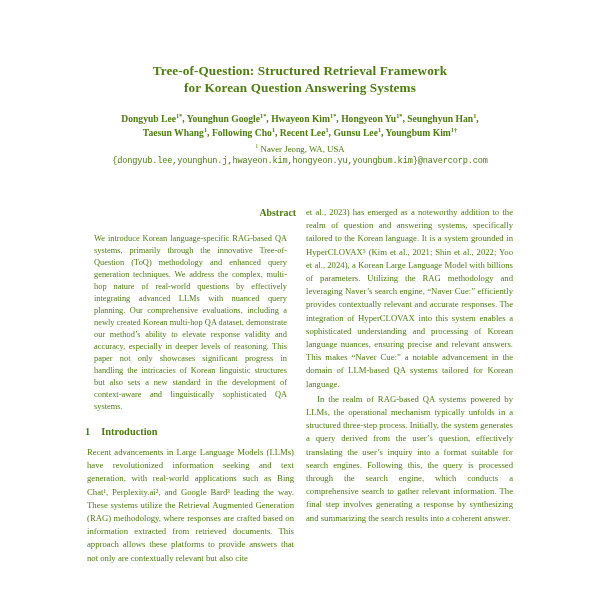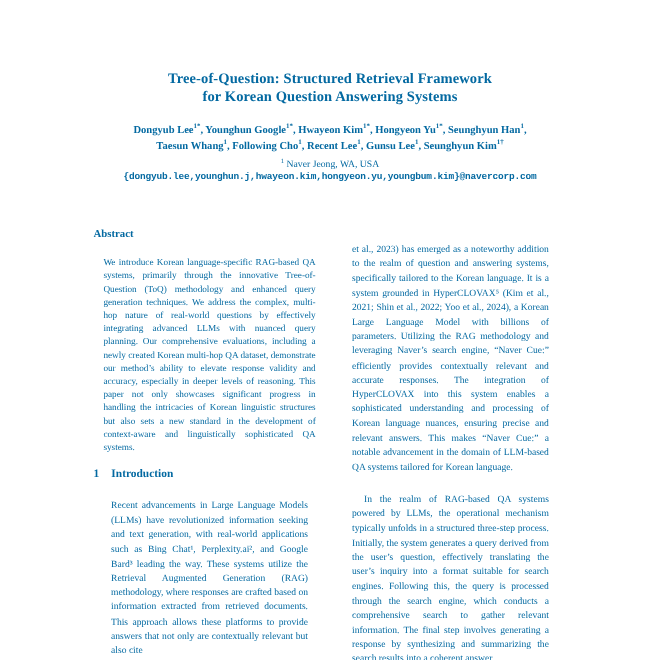--- a/index.html
+++ b/index.html
@@ -3,21 +3,21 @@
 <meta charset="utf-8">
 <style>
   html, body { margin: 0; padding: 0; background: #ffffff; }
   .page {
     position: relative;
     width: 600px;
     height: 600px;
     background: #ffffff;
     overflow: hidden;
     font-family: "Liberation Serif", "DejaVu Serif", serif;
-    color: #0369a1;
+    color: #4d7c0f;
   }
   .title-block {
     position: absolute;
     top: 62px; left: 0; right: 0;
     text-align: center;
     font-weight: bold;
     font-size: 13.2px;
     line-height: 17px;
     letter-spacing: 0.1px;
   }
@@ -42,33 +42,32 @@
     font-weight: normal;
   }
   .affiliation sup { font-size: 6px; line-height: 0; }
   .email {
     position: absolute;
     top: 156px; left: 0; right: 0;
     text-align: center;
     font-family: "Liberation Mono", "DejaVu Sans Mono", monospace;
     font-size: 8.6px;
     letter-spacing: -0.15px;
-    font-weight: bold;
   }
   .col {
     position: absolute;
     top: 204px;
     width: 211px;
     height: 396px;
     overflow: hidden;
   }
   .col-left { left: 85px; }
   .col-right { left: 304px; }
   .abstract-heading {
-    text-align: left;
+    text-align: right;
     font-weight: bold;
     font-size: 9.8px;
     margin: 3px 0 15px 0;
   }
   .abstract-body {
     font-size: 8.4px;
     line-height: 12px;
     text-align: justify;
     padding: 0 9px 0 9px;
     hyphens: auto;
@@ -76,21 +75,21 @@
   .section-heading {
     font-size: 10.4px;
     font-weight: bold;
     margin: 13px 0 9px 0;
   }
   .section-heading .sec-num { margin-right: 11px; }
   .body-par {
     font-size: 8.7px;
     line-height: 13.2px;
     text-align: justify;
-    margin: 16px;
+    margin: 2px;
     hyphens: auto;
   }
   .indent { text-indent: 11px; }
 </style>
 </head>
 <body>
 
 <div class="page">
 
   <div class="title-block">
@@ -104,21 +103,21 @@
       <span class="author"><span>Younghun Google</span><sup>1*</sup><span>,</span></span>
       <span class="author"><span>Hwayeon Kim</span><sup>1*</sup><span>,</span></span>
       <span class="author"><span>Hongyeon Yu</span><sup>1*</sup><span>,</span></span>
       <span class="author"><span>Seunghyun Han</span><sup>1</sup><span>,</span></span>
     </div>
     <div>
       <span class="author"><span>Taesun Whang</span><sup>1</sup><span>,</span></span>
       <span class="author"><span>Following Cho</span><sup>1</sup><span>,</span></span>
       <span class="author"><span>Recent Lee</span><sup>1</sup><span>,</span></span>
       <span class="author"><span>Gunsu Lee</span><sup>1</sup><span>,</span></span>
-      <span class="author"><span>Seunghyun Kim</span><sup>1†</sup><span></span></span>
+      <span class="author"><span>Youngbum Kim</span><sup>1†</sup><span></span></span>
     </div>
   </div>
 
   <div class="affiliation">
     <sup>1</sup>
     <span>Naver Jeong, WA, USA</span>
   </div>
 
   <div class="email">{dongyub.lee,younghun.j,hwayeon.kim,hongyeon.yu,youngbum.kim}@navercorp.com</div>
 

